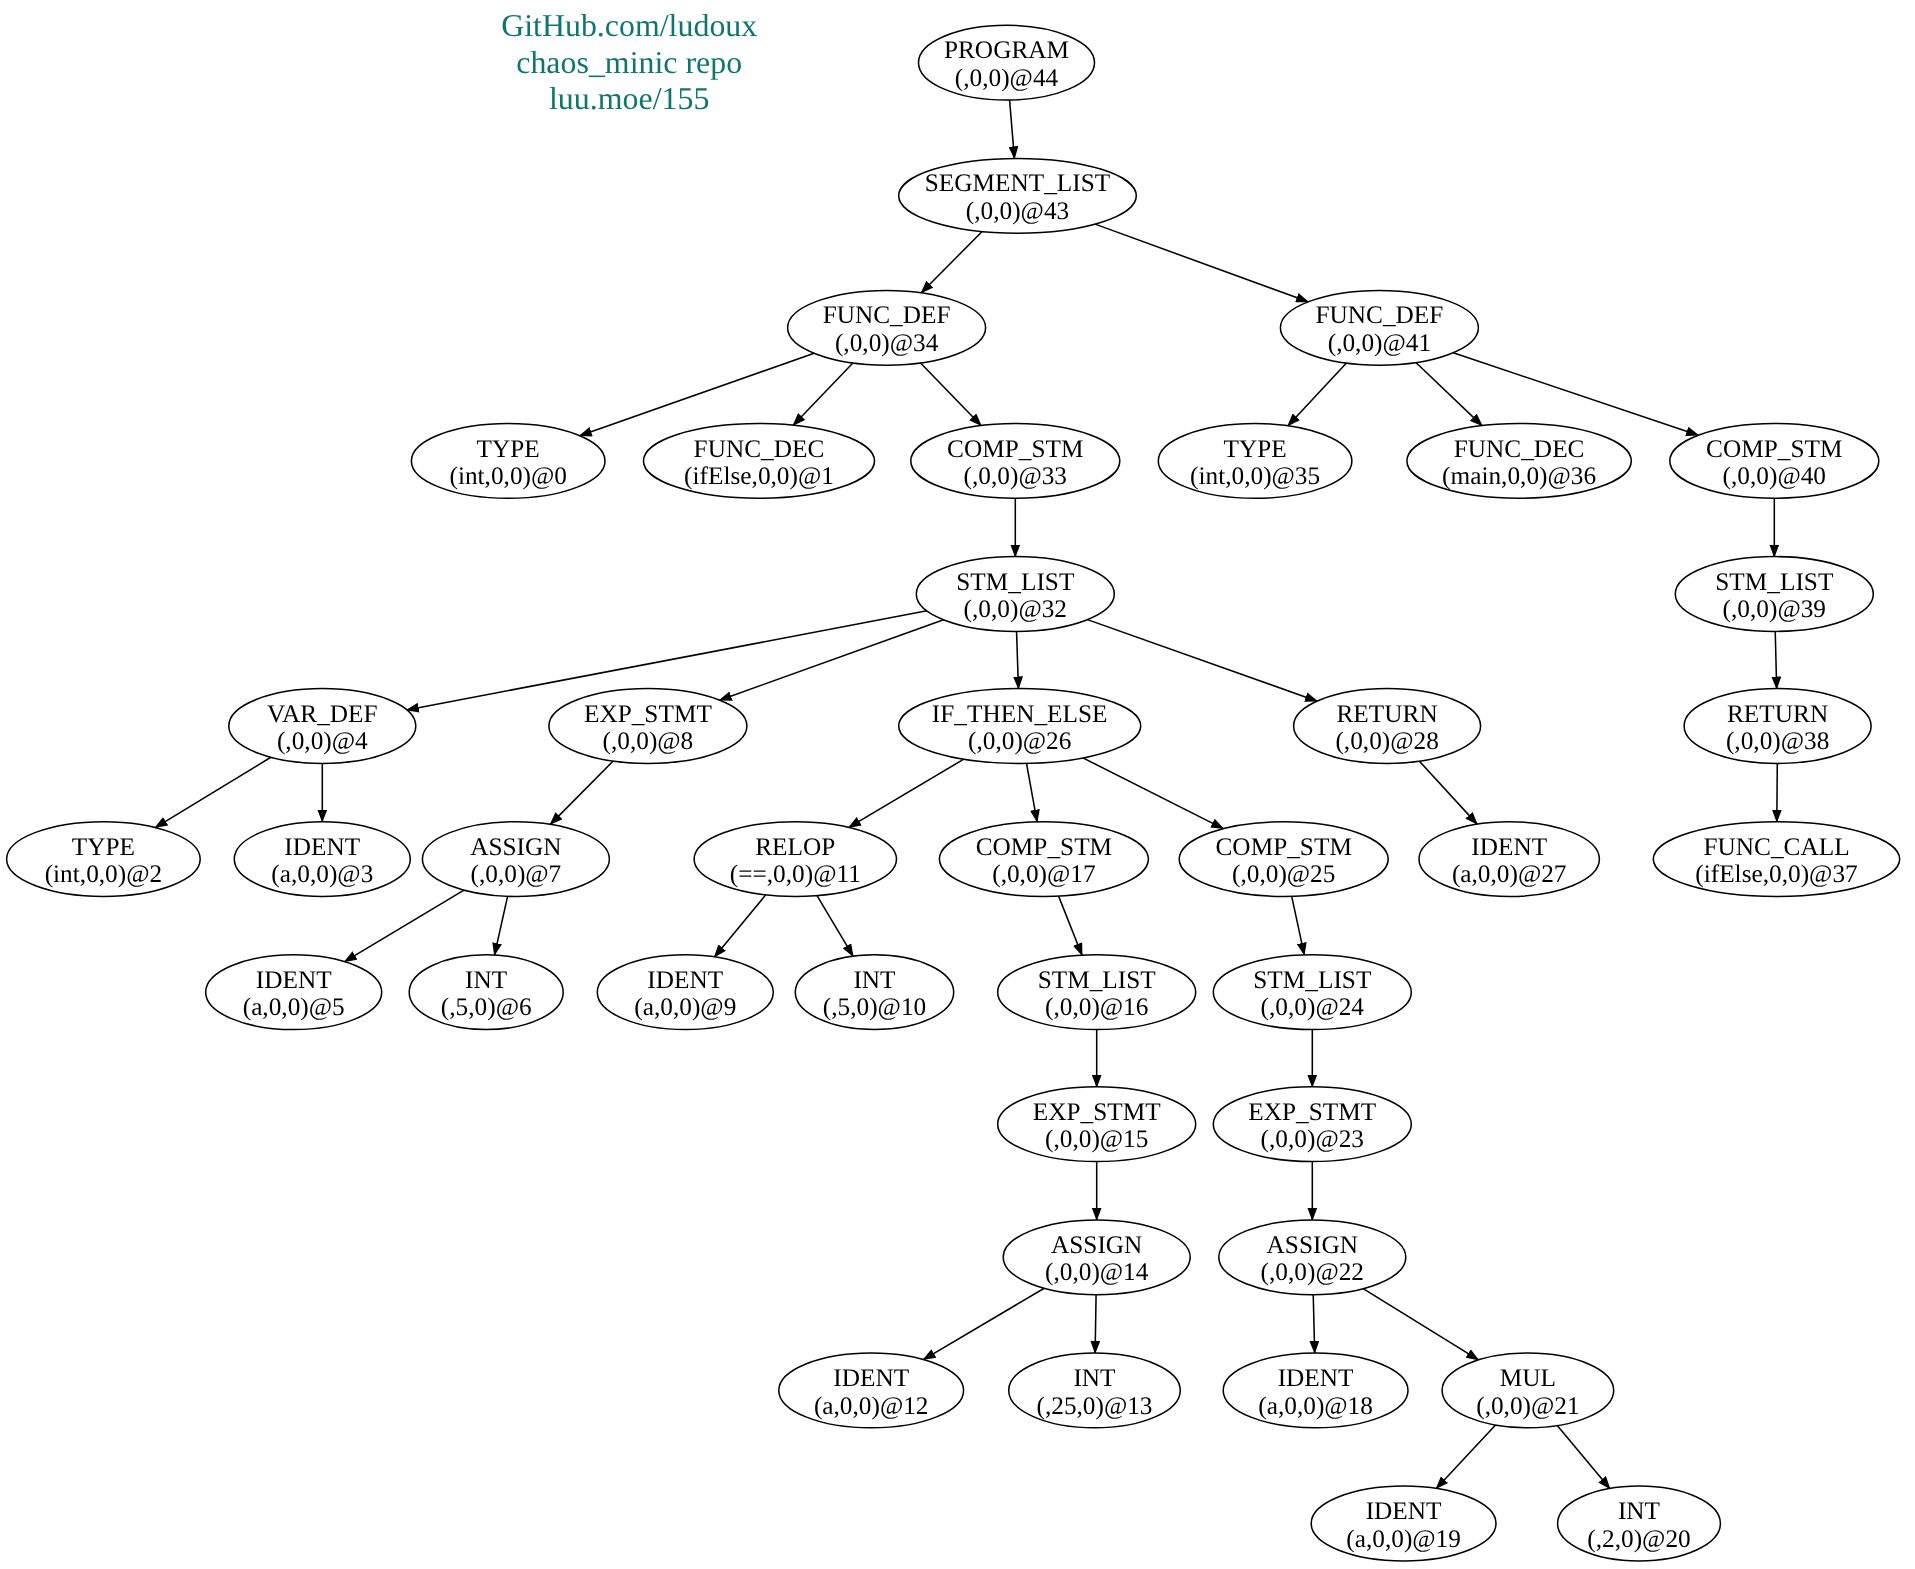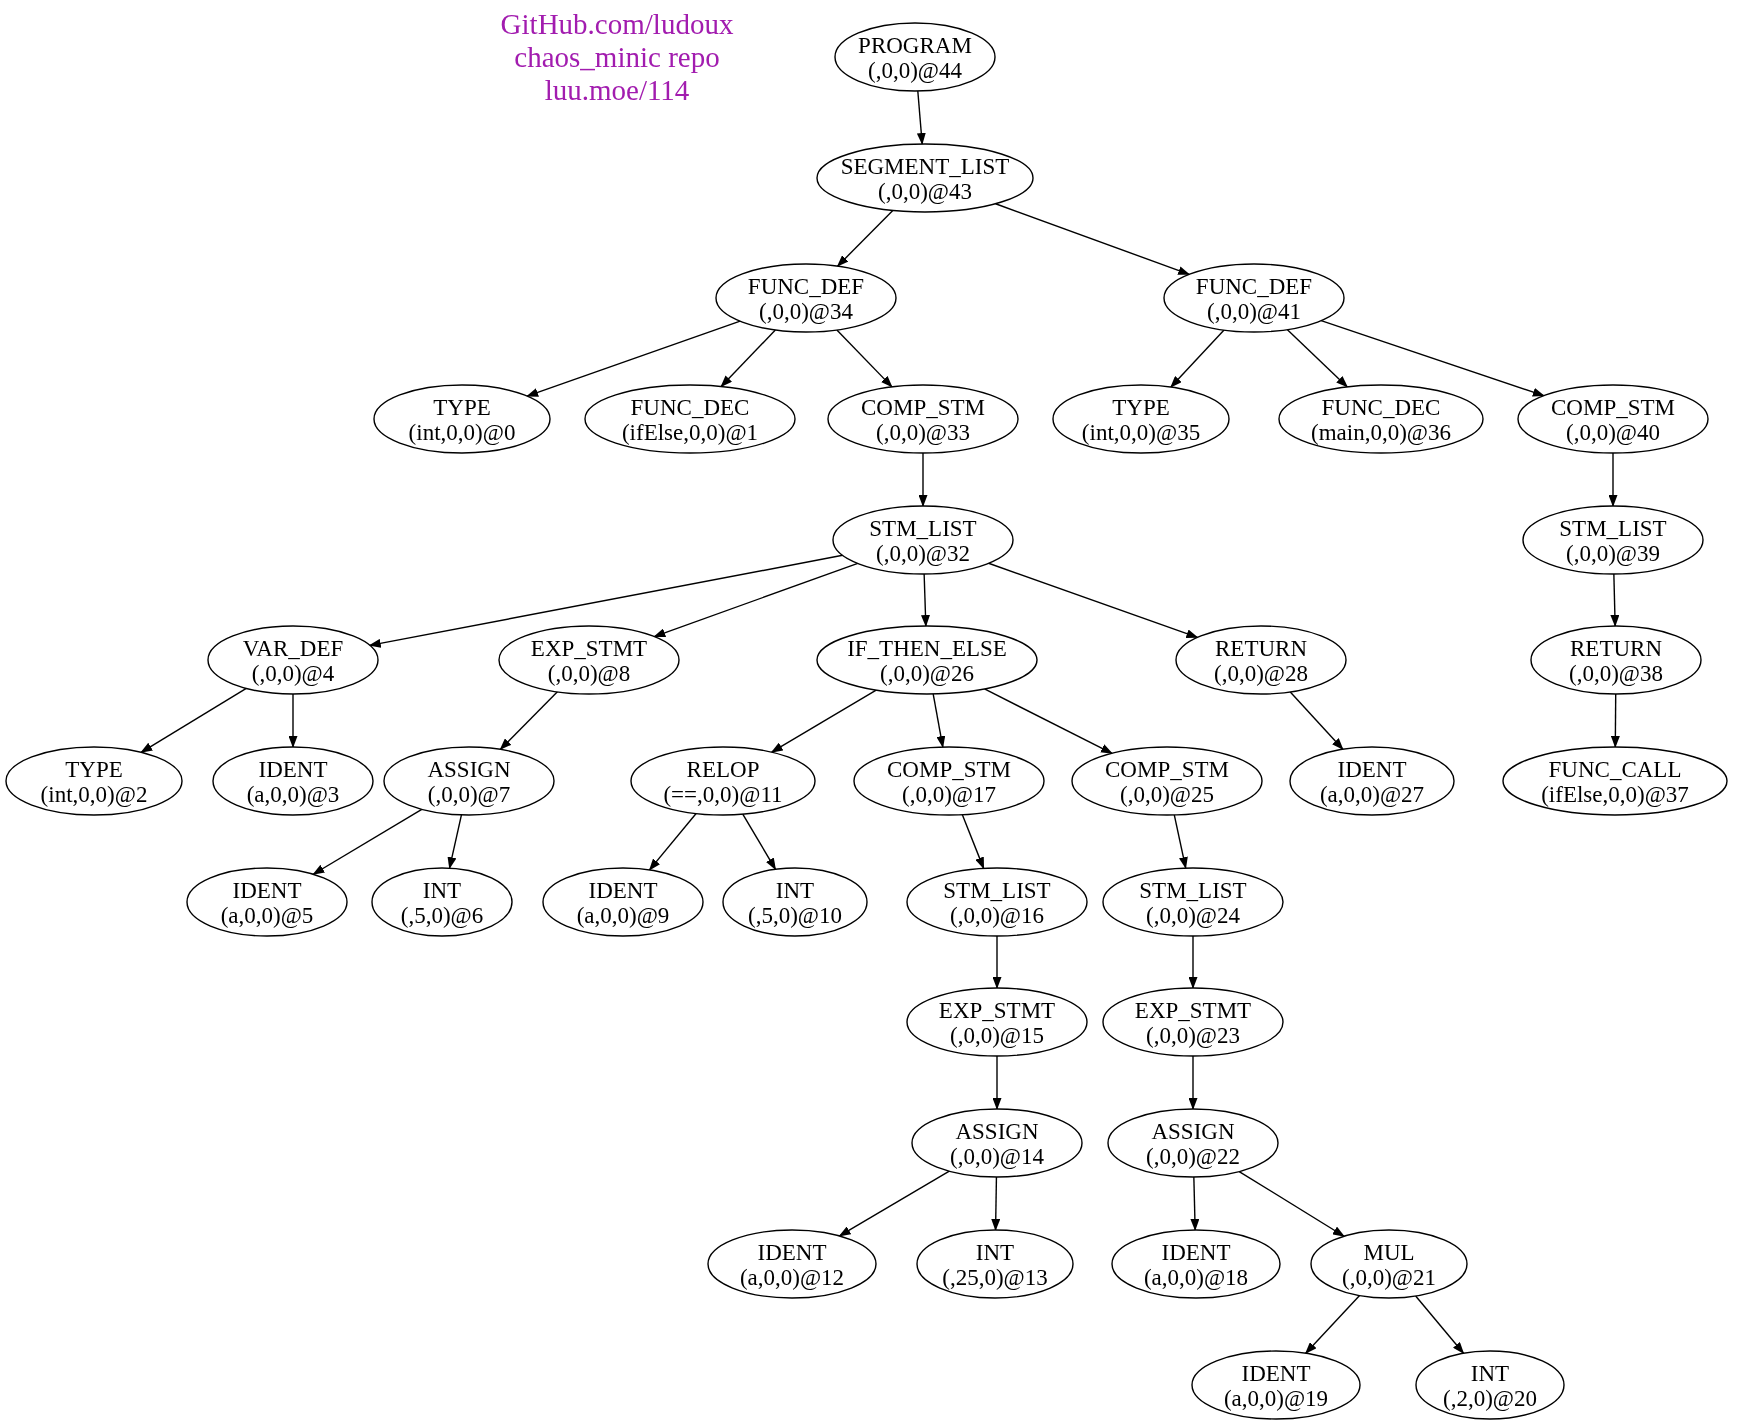--- a/index.html
+++ b/index.html
@@ -14,27 +14,27 @@
     overflow: hidden;
     font-family: "Liberation Serif", "DejaVu Serif", serif;
   }
   #graph-canvas {
     position: absolute;
     left: 0;
     top: 0;
   }
   #graph-title {
     position: absolute;
-    left: 467px;
+    left: 422px;
     top: 8px;
     width: 300px;
     text-align: center;
     font-size: 29px;
     line-height: 33px;
-    color: #a21caf;
+    color: #0f766e;
     white-space: nowrap;
   }
   #graph-title span { display: block; }
   .node-ellipse {
     fill: #ffffff;
     stroke: #000000;
     stroke-width: 1.4;
   }
   .node-text {
     fill: #000000;
@@ -47,21 +47,21 @@
     stroke-width: 1.4;
     fill: none;
   }
 </style>
 </head>
 <body>
 
 <div id="graph-title">
   <span>GitHub.com/ludoux</span>
   <span>chaos_minic repo</span>
-  <span>luu.moe/114</span>
+  <span>luu.moe/155</span>
 </div>
 
 <svg id="graph-canvas" width="1741" height="1426" viewBox="0 0 1741 1426" xmlns="http://www.w3.org/2000/svg">
     <defs>
       <marker id="arrow" viewBox="0 0 12 9" refX="11" refY="4.5" markerWidth="12" markerHeight="9" markerUnits="userSpaceOnUse" orient="auto">
         <path d="M0,0 L12,4.5 L0,9 z" fill="#000000"></path>
       </marker>
     </defs>
     <line x1="917.8081856697222" y1="90.97904660363889" x2="922.1910332115857" y2="144.01150186018666" class="edge-line" marker-end="url(#arrow)"></line>
     <line x1="892.8152899553725" y1="210.45516979290167" x2="837.5737417013119" y2="266.16093273817285" class="edge-line" marker-end="url(#arrow)"></line>

